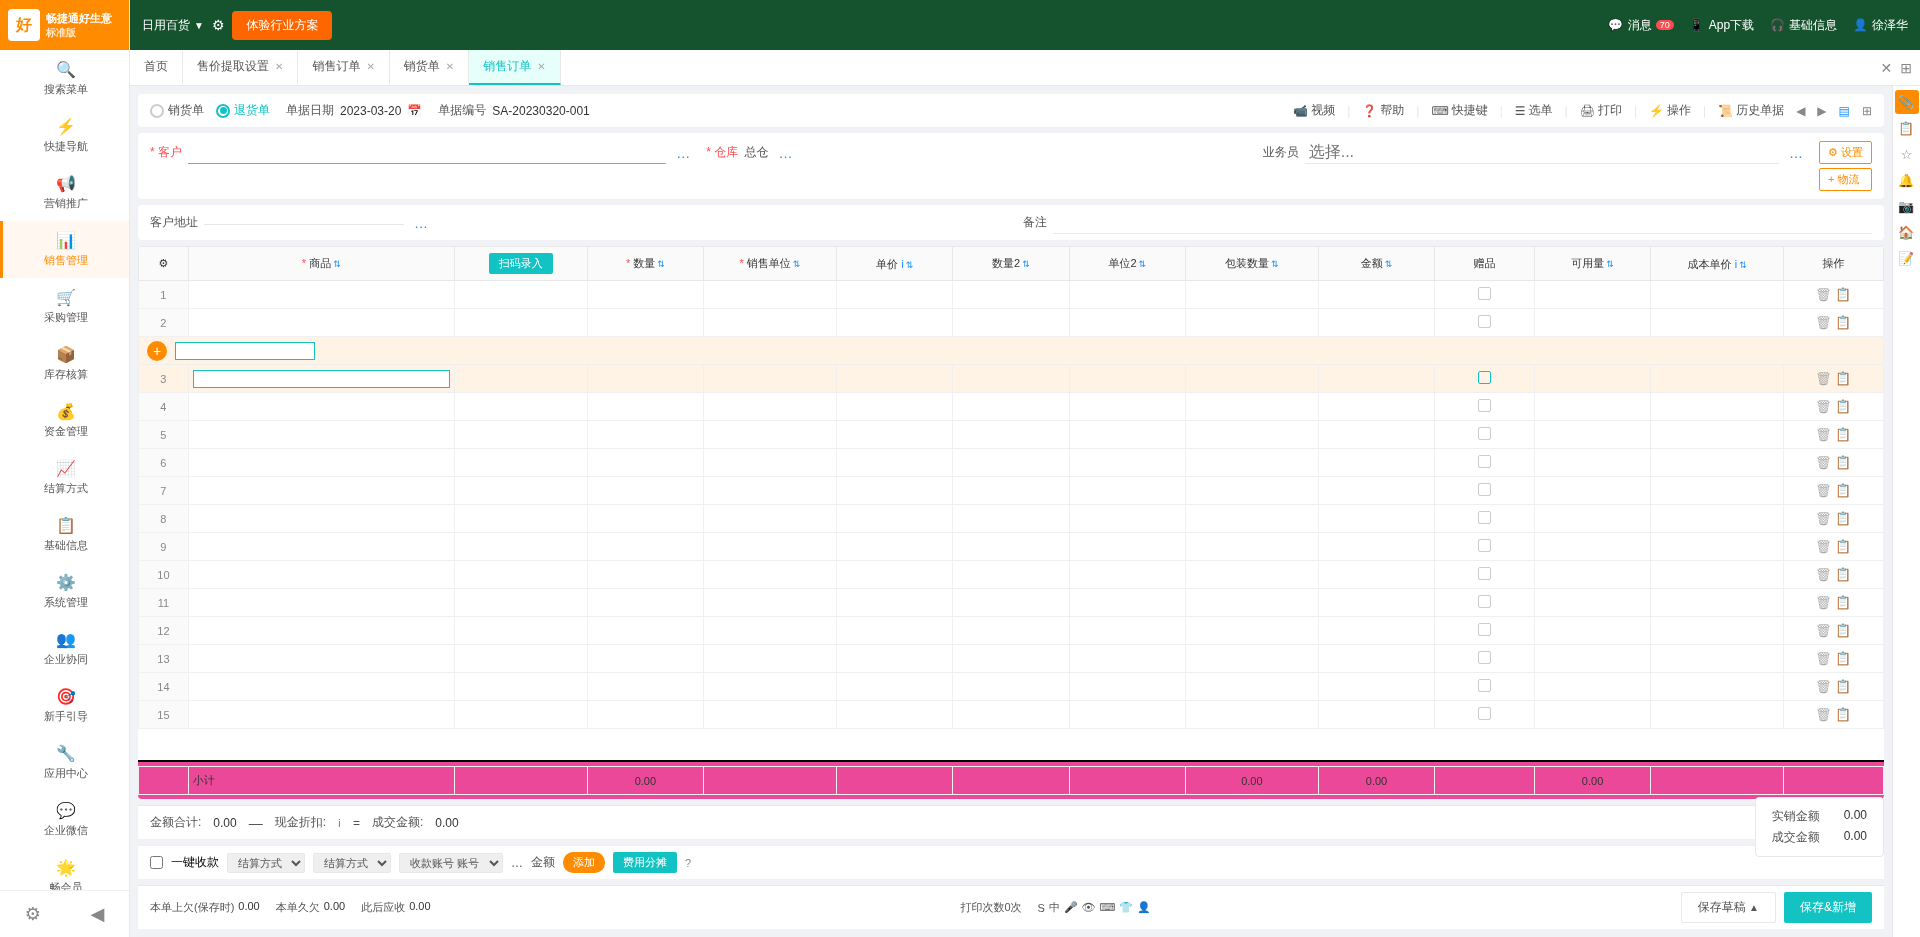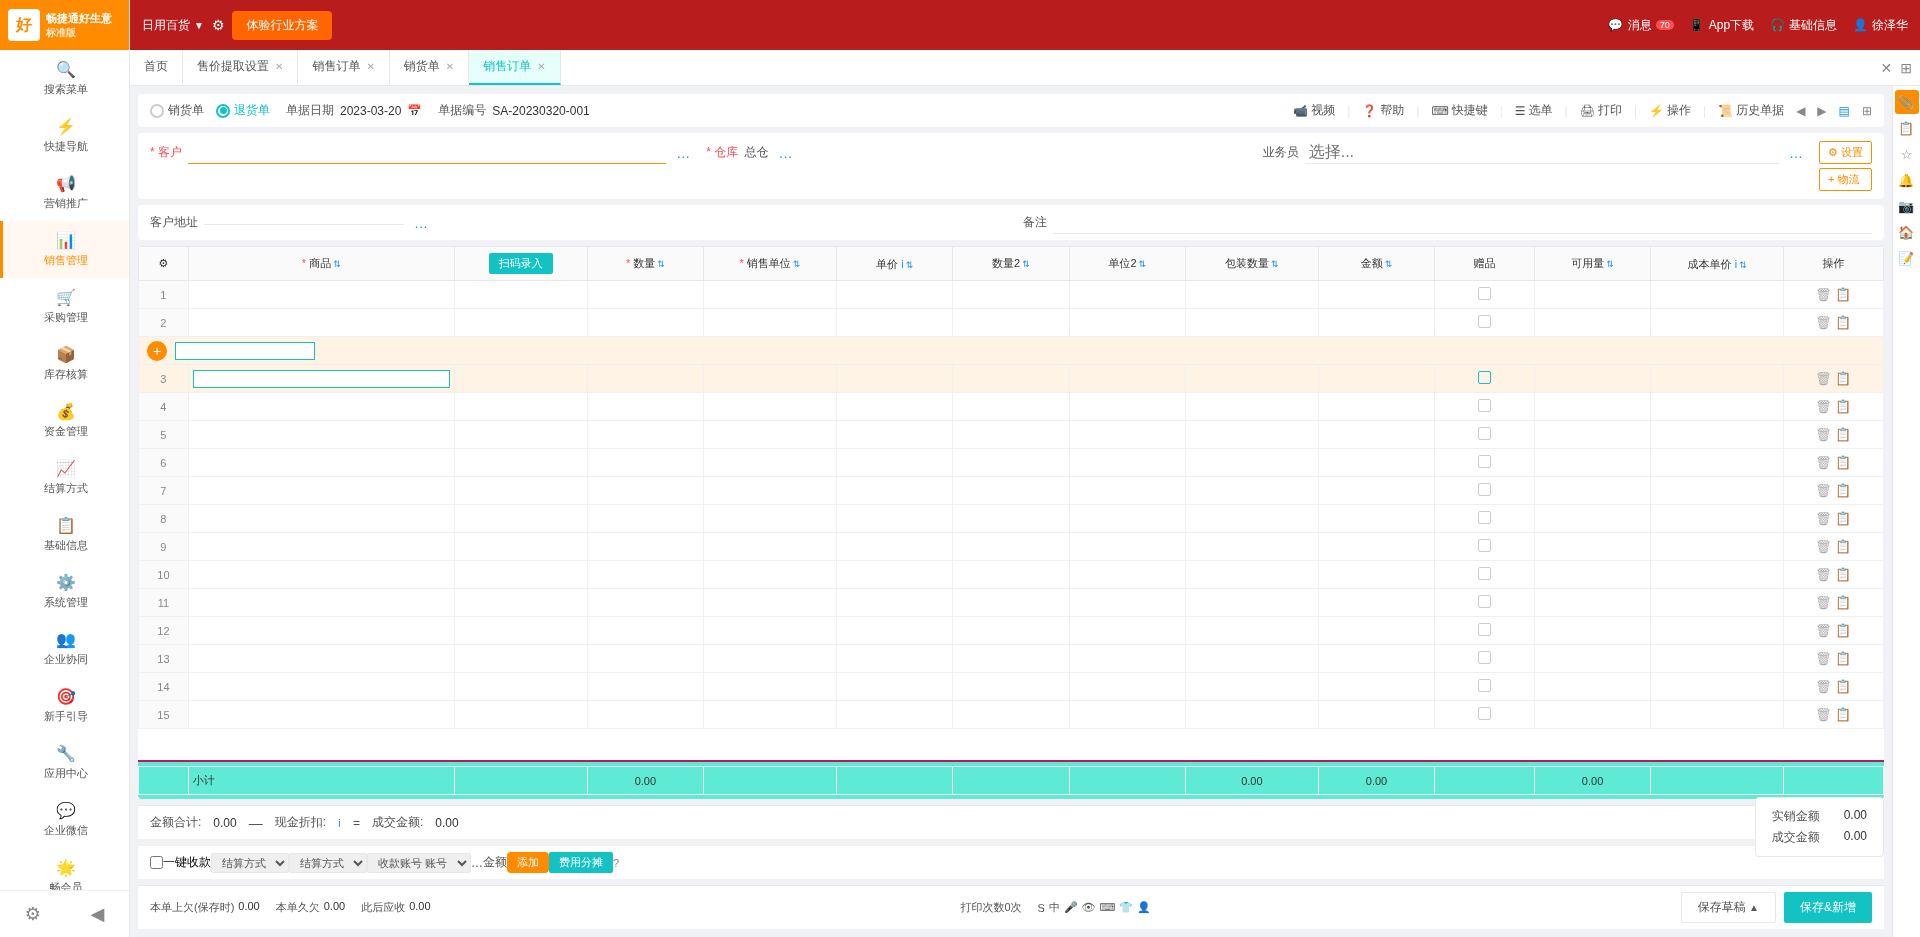--- a/index.html
+++ b/index.html
@@ -14,21 +14,21 @@
     .sidebar-item { display: flex; flex-direction: column; align-items: center; padding: 10px 4px; cursor: pointer; color: #555; gap: 3px; font-size: 11px; border-left: 3px solid transparent; }
     .sidebar-item.active { background: #fff7f0; color: #ff8c00; border-left-color: #ff8c00; }
     .sidebar-item .icon { font-size: 16px; }
     .sidebar-bottom { border-top: 1px solid #eee; padding: 8px 0; display: flex; justify-content: space-around; }
     .sidebar-bottom-btn { cursor: pointer; color: #888; font-size: 18px; padding: 4px; }
 
     
     .main { flex: 1; display: flex; flex-direction: column; overflow: hidden; }
 
     
-    .topbar { height: 50px; background: #b91c1c; display: flex; align-items: center; padding: 0 12px; gap: 8px; }
+    .topbar { height: 50px; background: #14532d; display: flex; align-items: center; padding: 0 12px; gap: 8px; }
     .topbar-exp-btn { background: #ff6600; border: none; border-radius: 4px; color: white; padding: 6px 14px; cursor: pointer; font-size: 12px; }
     .topbar-right { margin-left: auto; display: flex; align-items: center; gap: 16px; color: white; font-size: 12px; }
     .topbar-right-item { display: flex; align-items: center; gap: 4px; cursor: pointer; }
     .notif-badge { background: #ff4d4f; color: white; font-size: 9px; padding: 0 4px; border-radius: 8px; }
 
     
     .tabbar { height: 36px; background: #fff; border-bottom: 1px solid #e8e8e8; display: flex; align-items: stretch; }
     .tab { display: flex; align-items: center; padding: 0 14px; gap: 6px; cursor: pointer; color: #555; font-size: 12px; border-right: 1px solid #e8e8e8; border-bottom: 2px solid transparent; }
     .tab.active-teal { background: #e6fffb; border-bottom-color: #13c2c2; color: #13c2c2; }
     .tab-close { color: #aaa; font-size: 10px; cursor: pointer; }
@@ -67,24 +67,24 @@
     .checkbox { width: 13px; height: 13px; border: 1px solid #ccc; display: inline-block; border-radius: 2px; cursor: pointer; }
     .action-icons { display: flex; gap: 4px; justify-content: center; }
     .action-icon { color: #aaa; cursor: pointer; font-size: 13px; }
     .add-row-btn { width: 20px; height: 20px; background: #ff8c00; border-radius: 50%; color: white; display: flex; align-items: center; justify-content: center; cursor: pointer; font-size: 14px; }
     .sort-icon { color: #1890ff; font-size: 9px; margin-left: 2px; cursor: pointer; }
     .amount-footer { background: white; padding: 8px 12px; border-top: 1px solid #e8e8e8; display: flex; align-items: center; gap: 12px; font-size: 12px; }
     .amount-footer .amount-label { color: #555; }
     .amount-footer .amount-value { color: #333; font-weight: 500; }
     .minus-icon { color: #555; font-size: 14px; }
     .eq-icon { color: #555; }
-    .payment-row { background: white; padding: 6px 12px; border-top: 1px solid #f0f0f0; display: flex; align-items: center; font-size: 12px; }
+    .payment-row { background: white; padding: 6px 12px; border-top: 1px solid #f0f0f0; display: flex; align-items: center; gap: 8px; font-size: 12px; }
     .payment-row input[type="checkbox"] { cursor: pointer; }
     .payment-select { border: 1px solid #e8e8e8; padding: 2px 6px; border-radius: 2px; font-size: 11px; color: #555; cursor: pointer; }
-    .add-btn { background: #ff8c00; border: none; color: white; padding: 3px 10px; border-radius: 4px; cursor: pointer; font-size: 11px; }
+    .add-btn { background: #ff8c00; border: none; color: white; padding: 3px 10px; border-radius: 10px; cursor: pointer; font-size: 11px; }
     .split-btn { background: #13c2c2; border: none; color: white; padding: 3px 10px; border-radius: 2px; cursor: pointer; font-size: 11px; }
     .bottom-bar { background: white; padding: 6px 12px; border-top: 1px solid #e8e8e8; display: flex; align-items: center; gap: 16px; font-size: 11px; color: #555; }
     .bottom-bar .stat { display: flex; gap: 4px; }
     .bottom-bar .stat-val { color: #333; font-weight: 500; }
     .bottom-actions { margin-left: auto; display: flex; gap: 8px; }
     .btn-save-draft { border: 1px solid #e8e8e8; background: white; padding: 6px 16px; border-radius: 2px; cursor: pointer; font-size: 12px; color: #555; }
     .btn-save-new { background: #13c2c2; border: none; color: white; padding: 6px 16px; border-radius: 2px; cursor: pointer; font-size: 12px; font-weight: 500; }
 
     
     .right-panel { width: 28px; background: white; border-left: 1px solid #e8e8e8; display: flex; flex-direction: column; align-items: center; padding: 4px 0; gap: 2px; }
@@ -687,21 +687,21 @@
           <div class="action-icons">
             <span class="action-icon">🗑</span>
             <span class="action-icon">📋</span>
           </div>
         </td>
                 </tr>
               </tbody>
           </table>
         </div>
 
-        <div style="background:#5eead4;border-top:2px solid #be185d;padding:4px 0;">
+        <div style="background:#ec4899;border-top:2px solid #000000;padding:4px 0;">
           <table style="width:100%;border-collapse:collapse;font-size:11px;">
             <tbody>
                 <tr>
               <td style="width:30px;border:1px solid #f0f0f0;padding:4px;text-align:center;"></td>
               <td style="width:160px;border:1px solid #f0f0f0;padding:4px;text-align:left;font-weight:500;">小计</td>
               <td style="width:80px;border:1px solid #f0f0f0;padding:4px;"></td>
               <td style="width:70px;border:1px solid #f0f0f0;padding:4px;text-align:center;font-weight:500;">0.00</td>
               <td style="width:80px;border:1px solid #f0f0f0;padding:4px;"></td>
               <td style="width:70px;border:1px solid #f0f0f0;padding:4px;"></td>
               <td style="width:70px;border:1px solid #f0f0f0;padding:4px;"></td>

